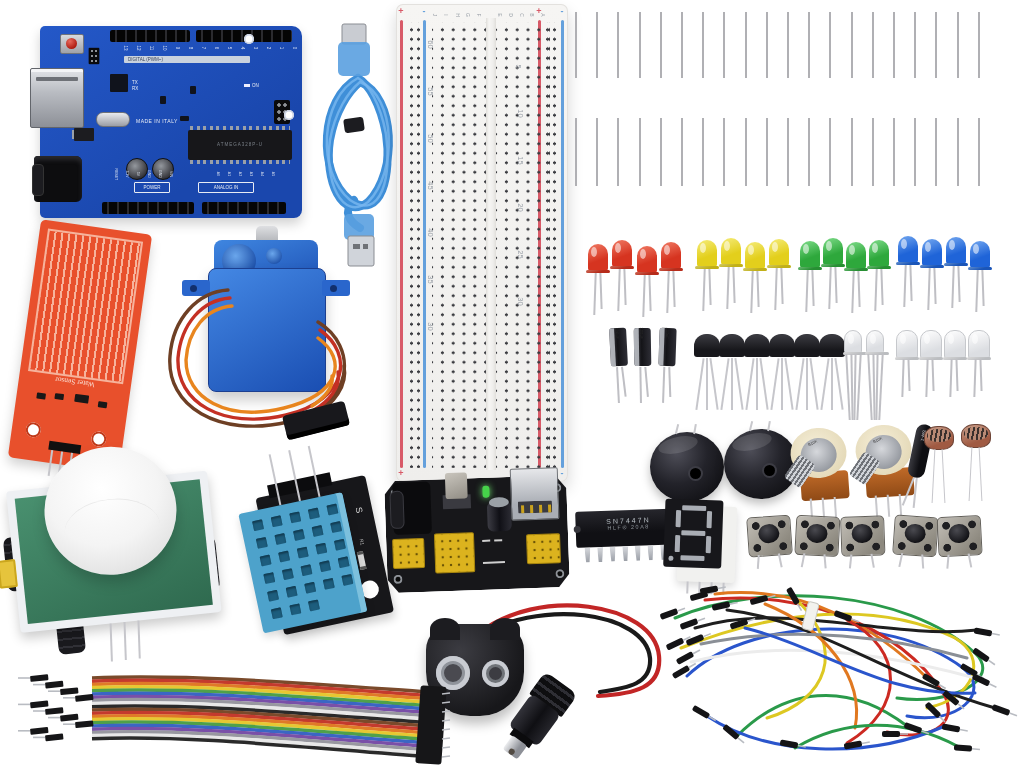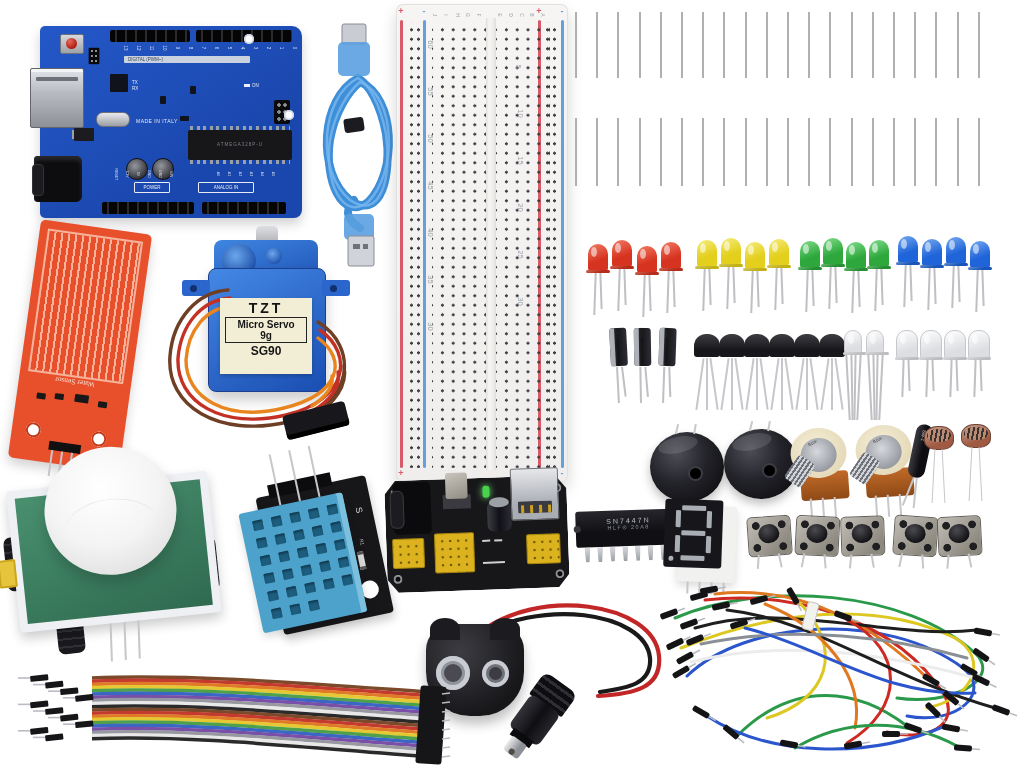--- a/index.html
+++ b/index.html
@@ -872,28 +872,20 @@
     <svg class="abs" style="left:0;top:0;" width="206" height="224" viewBox="0 0 206 224">
       <g fill="none" stroke-linecap="round" stroke-width="3.4">
         <path d="M160,96 C200,120 198,180 130,196 C60,212 8,180 12,130 C15,92 40,66 70,64" stroke="#6e3f24"></path>
         <path d="M162,104 C196,128 190,174 128,189 C64,204 18,176 20,132 C23,98 44,74 72,72" stroke="#c43024"></path>
         <path d="M160,112 C190,134 182,168 126,182 C68,196 28,172 28,134 C30,104 48,82 74,80" stroke="#e8851e"></path>
         <path d="M186,140 C190,160 175,178 158,188" stroke="#6e3f24"></path>
         <path d="M180,146 C183,162 170,176 156,184" stroke="#c43024"></path>
         <path d="M174,150 C176,162 166,172 154,180" stroke="#e8851e"></path>
       </g>
     </svg>
-    <div class="label">
-      <span class="brand">TZT</span>
-      <span class="nbox">
-        <span>Micro Servo</span><br>
-        <span>9g</span>
-      </span>
-      <span class="model">SG90</span>
-    </div>
     <div class="conn"></div>
   </div>
 
   <div class="abs pir">
     <div class="leg" style="left:2px;top:66px;"></div>
     <div class="leg" style="left:186px;top:86px;"></div>
     <div class="leg" style="left:46px;top:134px;"></div>
     <div class="board">
       <div class="green"></div>
     </div>

